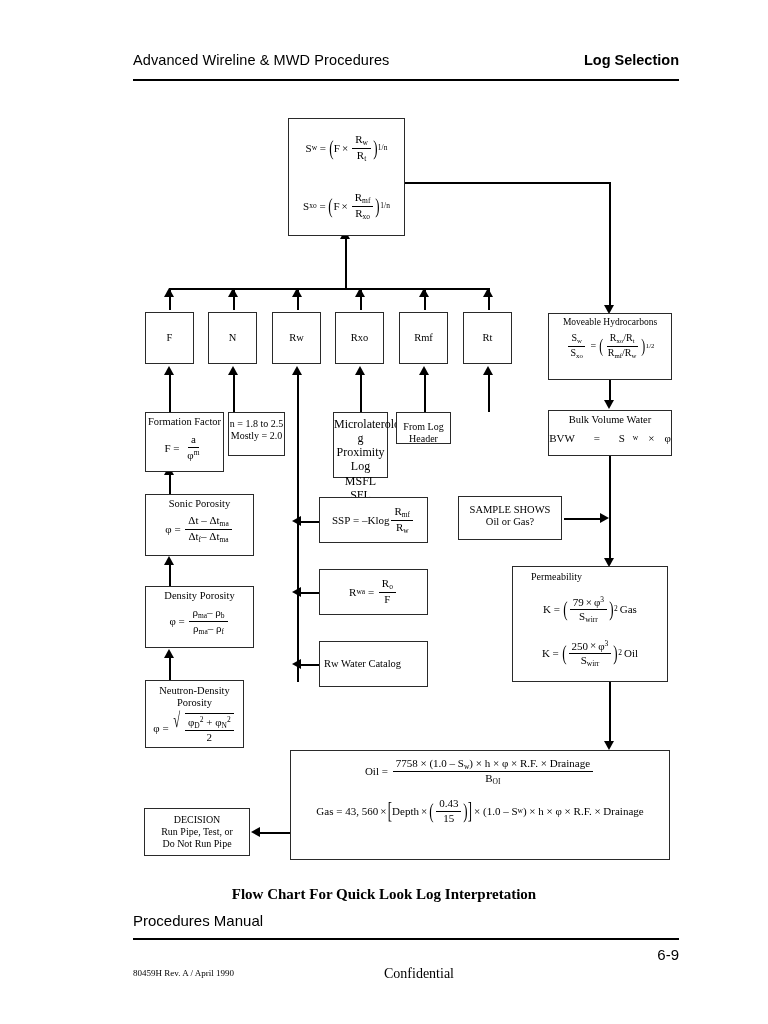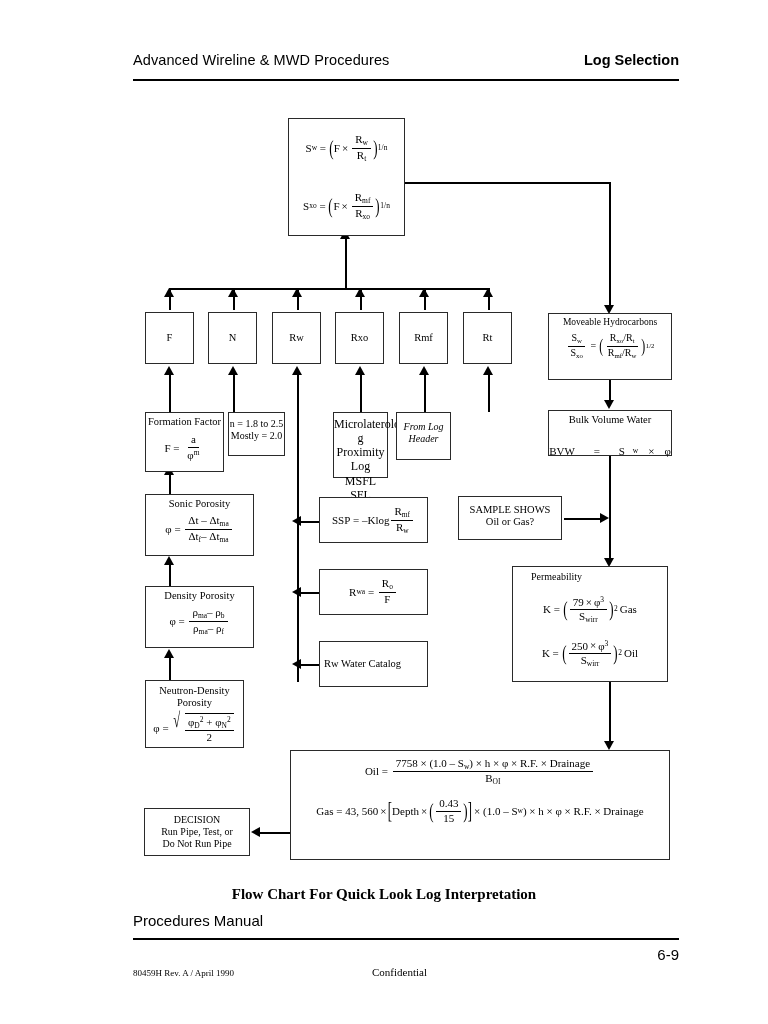--- a/index.html
+++ b/index.html
@@ -20,21 +20,21 @@
             border-top:2.6px solid #000;}
 
   
   .ftr-rule{position:absolute;left:133px;top:938px;width:546px;height:0;
             border-top:2.6px solid #000;}
   .ftr-left{position:absolute;left:133px;top:912px;font-family:"Liberation Sans",sans-serif;
             font-size:15px;}
   .ftr-right{position:absolute;right:89px;top:946px;font-family:"Liberation Sans",sans-serif;
              font-size:15px;font-weight:normal;}
   .ftr-rev{position:absolute;left:133px;top:968px;font-size:9px;}
-  .ftr-conf{position:absolute;left:372px;top:966px;font-size:11px;}
+  .ftr-conf{position:absolute;left:384px;top:966px;font-size:14px;}
 
   .caption{position:absolute;left:0;top:886px;width:768px;text-align:center;
            font-size:15px;font-weight:bold;}
 
   
   .bx{position:absolute;border:1.2px solid #2a2a2a;background:#fff;
       box-sizing:border-box;text-align:center;font-size:10.5px;line-height:1.18;}
   .bx .ttl{display:block;padding-top:3px;}
   .cen{display:flex;align-items:center;justify-content:center;height:100%;}
 
@@ -225,21 +225,21 @@
 
   <div class="bx" style="left:333px;top:412px;width:55px;height:66px;">
     <div style="padding-top:4px;font-size:12px;">
       <div>Microlaterolo</div>
       <div>g Proximity</div>
       <div>Log</div>
       <div>MSFL SFL</div>
     </div>
   </div>
 
-  <div class="bx" style="left:396px;top:412px;width:55px;height:48px;font-style:italic;">
+  <div class="bx" style="left:396px;top:412px;width:55px;height:32px;">
     <div style="padding-top:8px;font-size:10px;">
       <div>From Log</div>
       <div>Header</div>
     </div>
   </div>
 
 
   <div class="bx" style="left:145px;top:494px;width:109px;height:62px;">
     <span class="ttl">Sonic Porosity</span>
     <div class="mrow" style="margin-top:4px;">
@@ -326,21 +326,21 @@
       <span class="frac">
         <span class="num"><span>R</span><sub>xo</sub><span>/</span><span>R</span><sub>t</sub></span>
         <span class="den"><span>R</span><sub>mf</sub><span>/</span><span>R</span><sub>w</sub></span>
       </span>
       <span class="paren">)</span><sup>1/2</sup>
     </div>
   </div>
 
   <div class="bx" style="left:548px;top:410px;width:124px;height:46px;">
     <span class="ttl">Bulk Volume Water</span>
-    <div class="mrow" style="margin-top:19px;gap:8px;">
+    <div class="mrow" style="margin-top:6px;gap:8px;">
       <span>BVW</span>&nbsp;<span>=</span>&nbsp;
       <span>S</span><sub>w</sub>
       <span style="margin:0 2px;">×</span>
       <span>φ</span>
     </div>
   </div>
 
   <div class="bx" style="left:458px;top:496px;width:104px;height:44px;">
     <div style="padding-top:7px;">
       <div>SAMPLE SHOWS</div>

